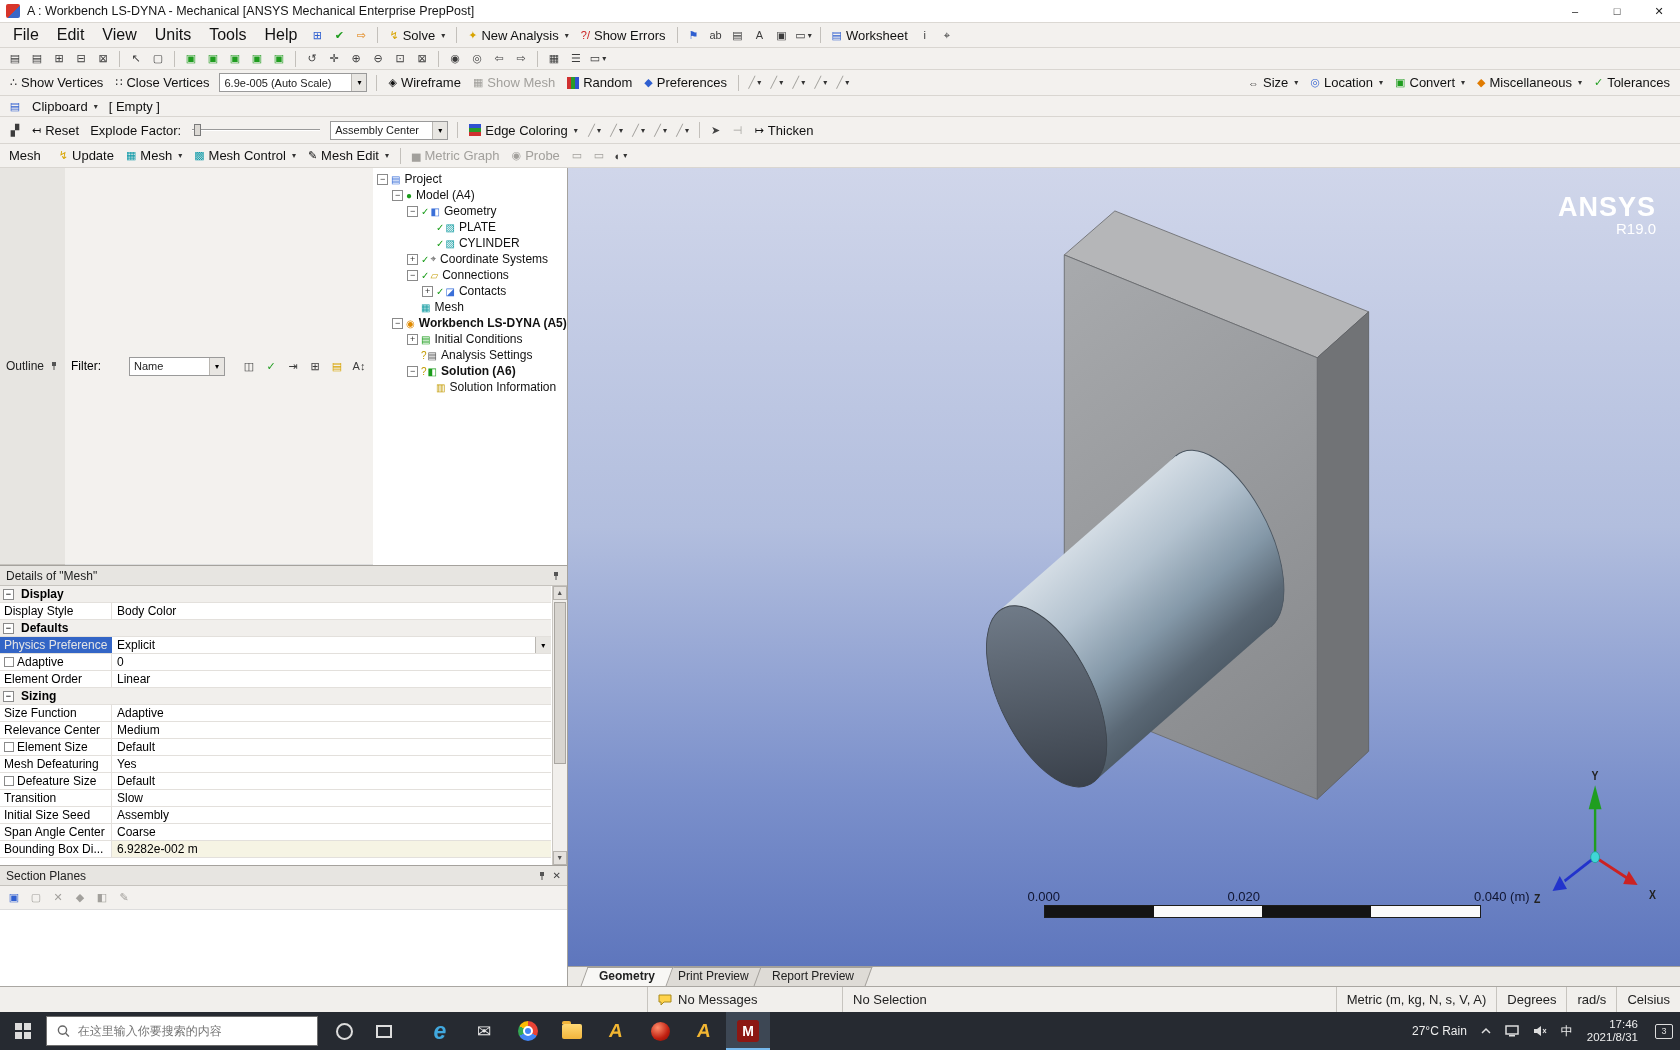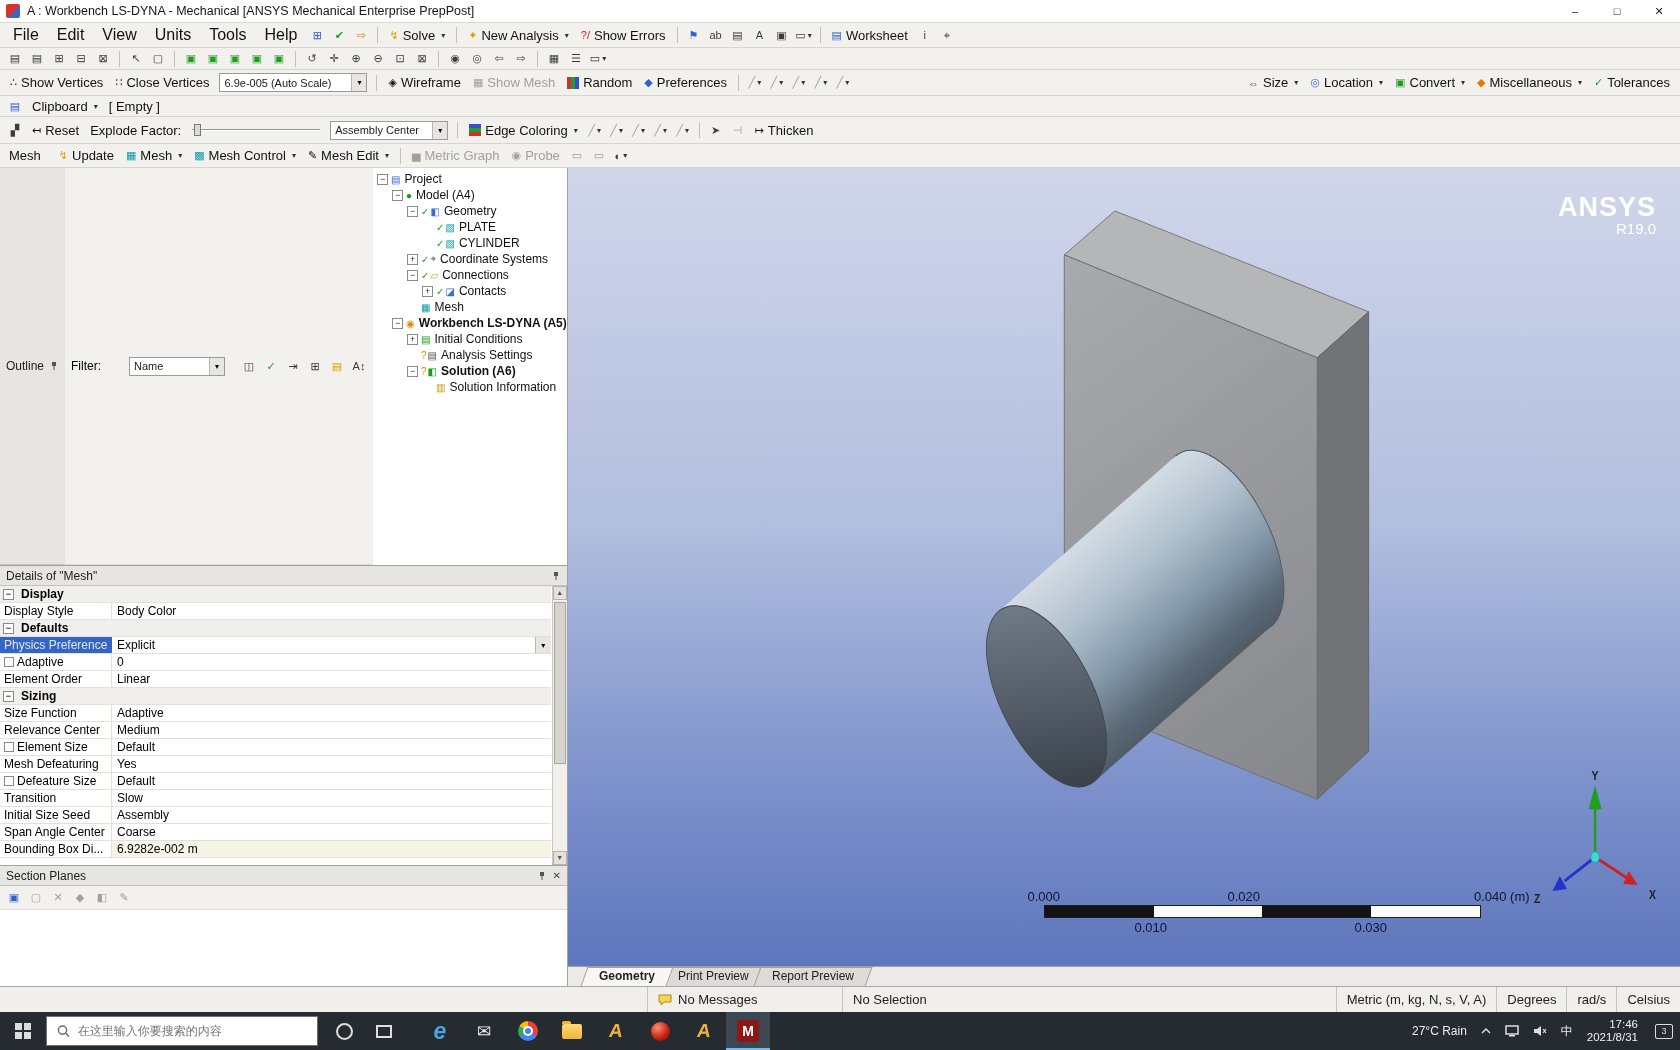--- a/index.html
+++ b/index.html
@@ -833,24 +833,20 @@
               <span style="left: 0px; top: 1px;">0.000</span>
               <span style="left: 200px; top: 1px; text-align: right;">0.020</span>
               <span style="left: 458px; top: 1px;">0.040 (m)</span>
             </div>
           <div class="sb-bar">
             <div class="sb-seg k"></div>
               <div class="sb-seg w"></div>
               <div class="sb-seg k"></div>
               <div class="sb-seg w"></div>
           </div>
-          <div class="sb-lbls" id="ruler-bottom">
-              <span style="left: 107px; top: 2px;">0.010</span>
-              <span style="left: 327px; top: 2px;">0.030</span>
-            </div>
         </div>
       </div>
       <div class="tabs" id="tabs">
           <span class="tab on"><span>Geometry</span></span>
           <span class="tab"><span>Print Preview</span></span>
           <span class="tab"><span>Report Preview</span></span>
         </div>
     </div>
   </div>
 

